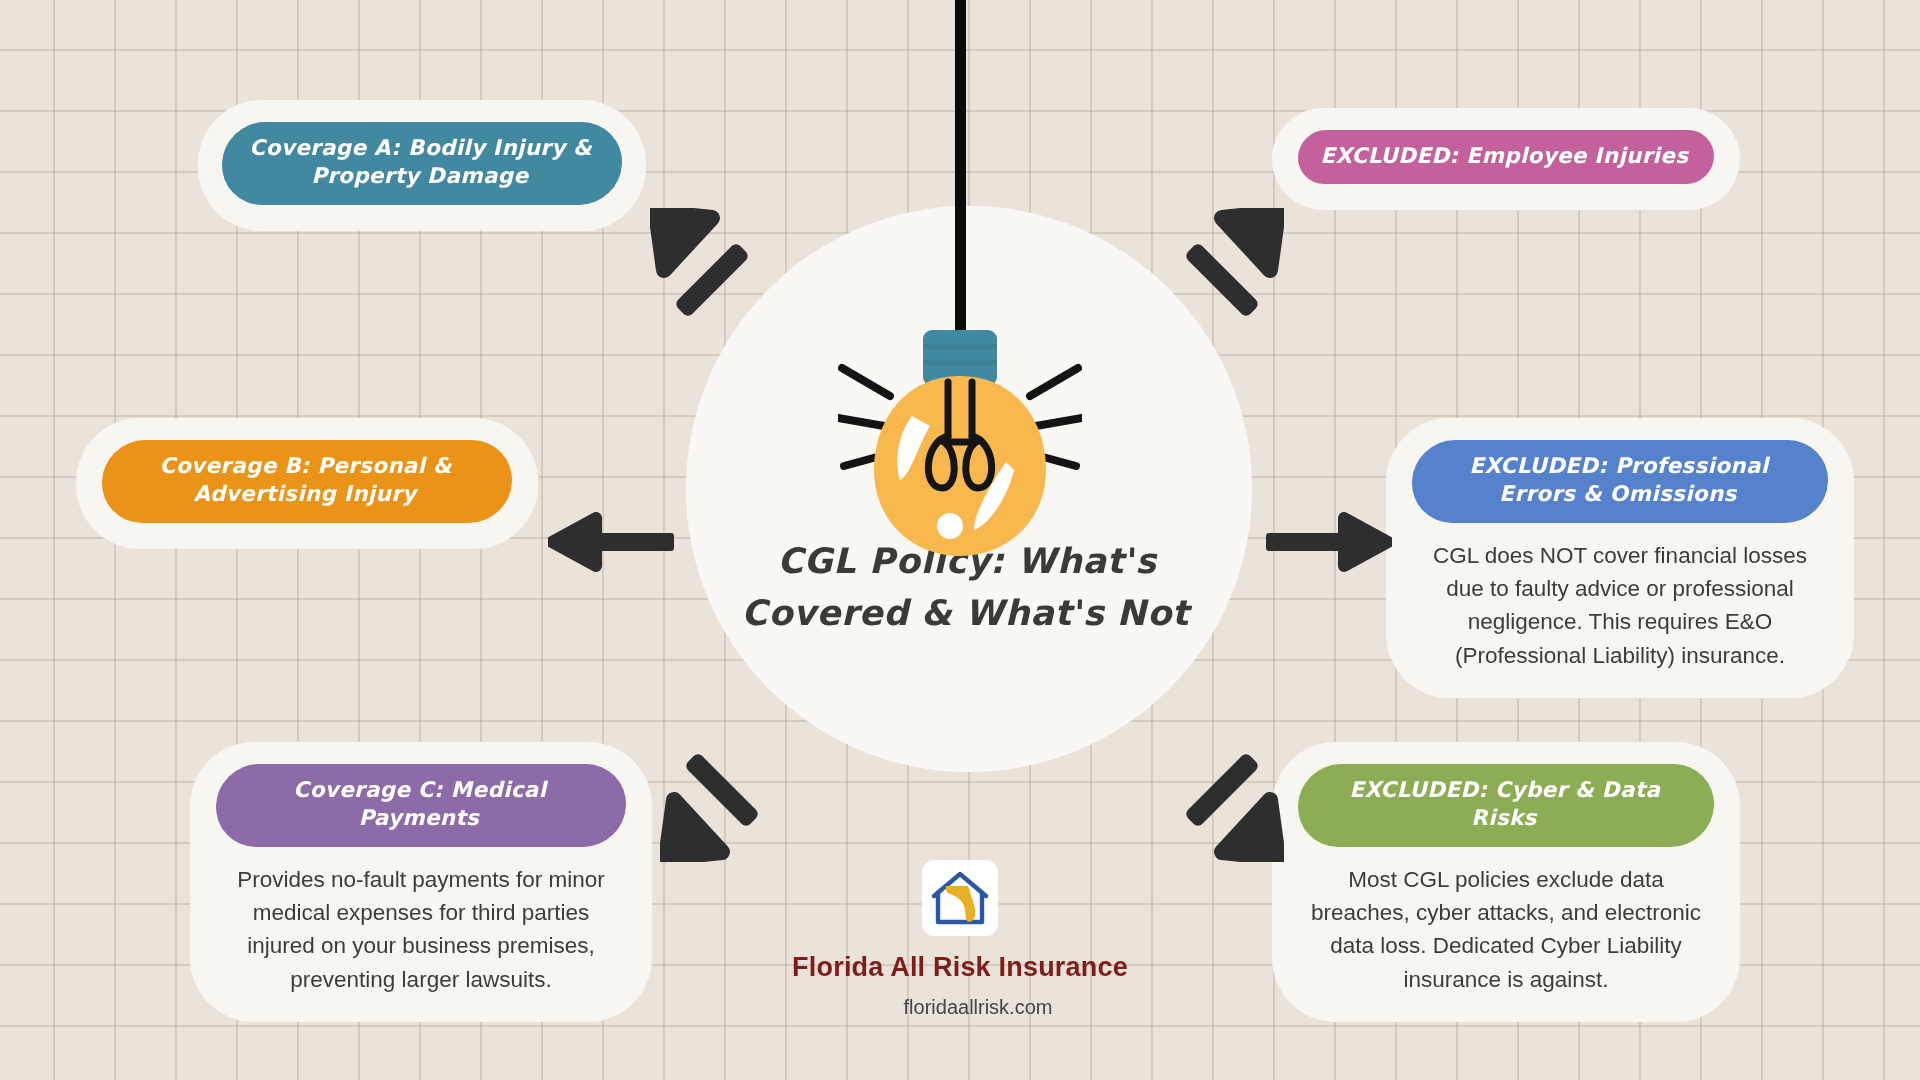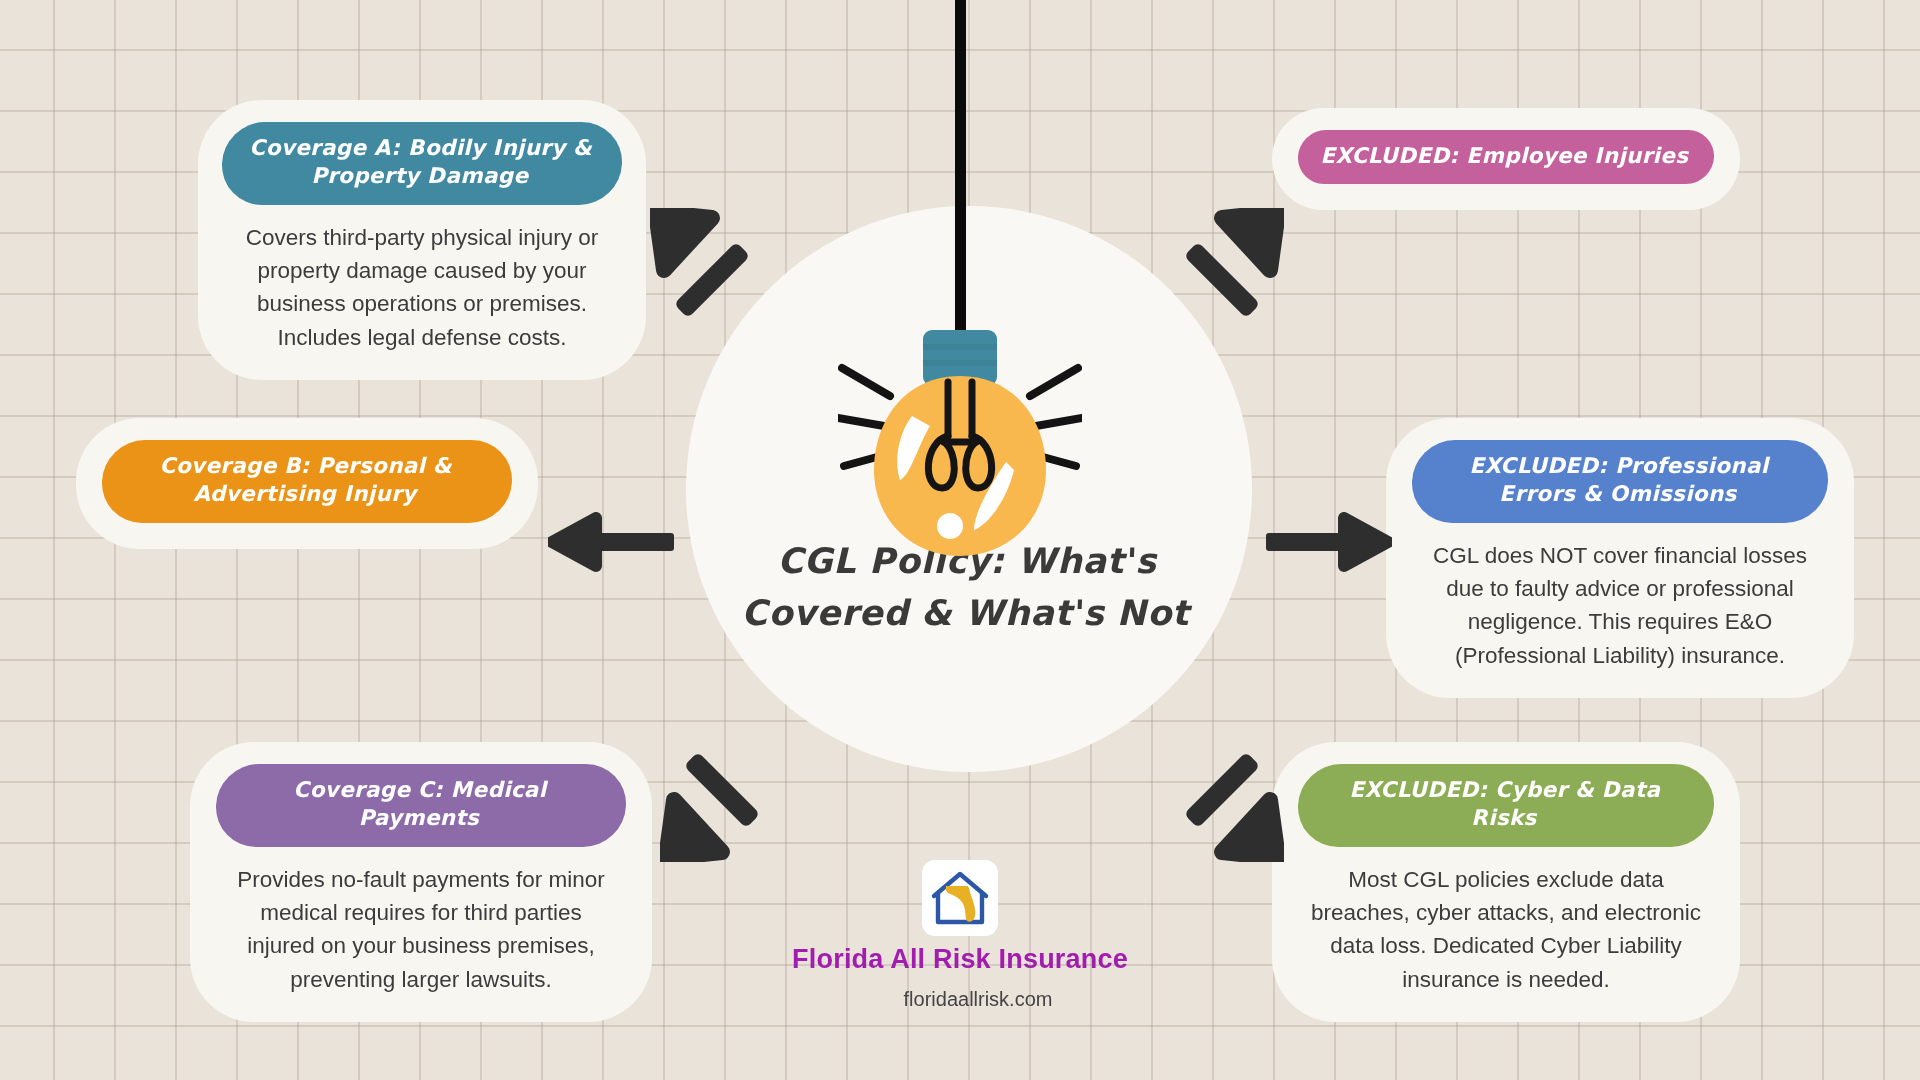--- a/index.html
+++ b/index.html
@@ -132,25 +132,25 @@
   }
   #brand-logo {
     width: 76px;
     height: 76px;
     border-radius: 13px;
     background: #FFFFFF;
     margin: 0 auto;
     display: block;
   }
   #brand-name {
-    margin-top: 8px;
+    margin-top: 16px;
     font-family: "Liberation Sans", sans-serif;
     font-weight: bold;
     font-size: 27px;
-    color: #a21caf;
+    color: #7f1d1d;
     letter-spacing: 0.2px;
   }
   #brand-url {
     margin-top: 13px;
     font-family: "Liberation Sans", sans-serif;
     font-size: 20px;
     color: #444444;
     padding-left: 36px;
   }
 </style>
@@ -197,44 +197,43 @@
     </g>
 
     <path d="M74 86 C 60 104, 56 132, 62 150 C 72 146, 80 116, 92 96 Z" fill="#FFFFFF"></path>
     <path d="M176 140 C 170 166, 152 194, 136 200 C 136 182, 154 152, 168 132 Z" fill="#FFFFFF"></path>
     <circle cx="112" cy="196" r="13" fill="#FFFFFF"></circle>
   </svg>
 </div>
 
 <div class="card" id="card-coverage-a">
   <div class="badge" style="background:#4189A0">Coverage A: Bodily Injury &amp; Property Damage</div>
-  <div class="card-body">Covers third-party physical injury or property damage caused by your business operations or premises. Includes legal defense costs.</div>
 </div>
 
 <div class="card" id="card-coverage-b">
   <div class="badge" style="background:#EB9316">Coverage B: Personal &amp; Advertising Injury</div>
 </div>
 
 <div class="card" id="card-coverage-c">
   <div class="badge" style="background:#8D6BA8">Coverage C: Medical Payments</div>
-  <div class="card-body">Provides no-fault payments for minor medical requires for third parties injured on your business premises, preventing larger lawsuits.</div>
+  <div class="card-body">Provides no-fault payments for minor medical expenses for third parties injured on your business premises, preventing larger lawsuits.</div>
 </div>
 
 <div class="card" id="card-excluded-employee">
   <div class="badge" style="background:#C4609B">EXCLUDED: Employee Injuries</div>
 </div>
 
 <div class="card" id="card-excluded-eo">
   <div class="badge" style="background:#5681CC">EXCLUDED: Professional Errors &amp; Omissions</div>
   <div class="card-body">CGL does NOT cover financial losses due to faulty advice or professional negligence. This requires E&amp;O (Professional Liability) insurance.</div>
 </div>
 
 <div class="card" id="card-excluded-cyber">
   <div class="badge" style="background:#8CAD55">EXCLUDED: Cyber &amp; Data Risks</div>
-  <div class="card-body">Most CGL policies exclude data breaches, cyber attacks, and electronic data loss. Dedicated Cyber Liability insurance is needed.</div>
+  <div class="card-body">Most CGL policies exclude data breaches, cyber attacks, and electronic data loss. Dedicated Cyber Liability insurance is against.</div>
 </div>
 
 <div class="arrow" id="arrow-tl">
   <svg viewBox="0 0 120 110" width="120" height="110" xmlns="http://www.w3.org/2000/svg">
     <g fill="#2E2E2E">
       <rect x="52" y="28" width="20" height="88" rx="6" transform="rotate(45 62 72)"></rect>
       <path d="M6 4 L62 10 L14 62 Z" stroke="#2E2E2E" stroke-width="16" stroke-linejoin="round"></path>
     </g>
   </svg>
 </div>

